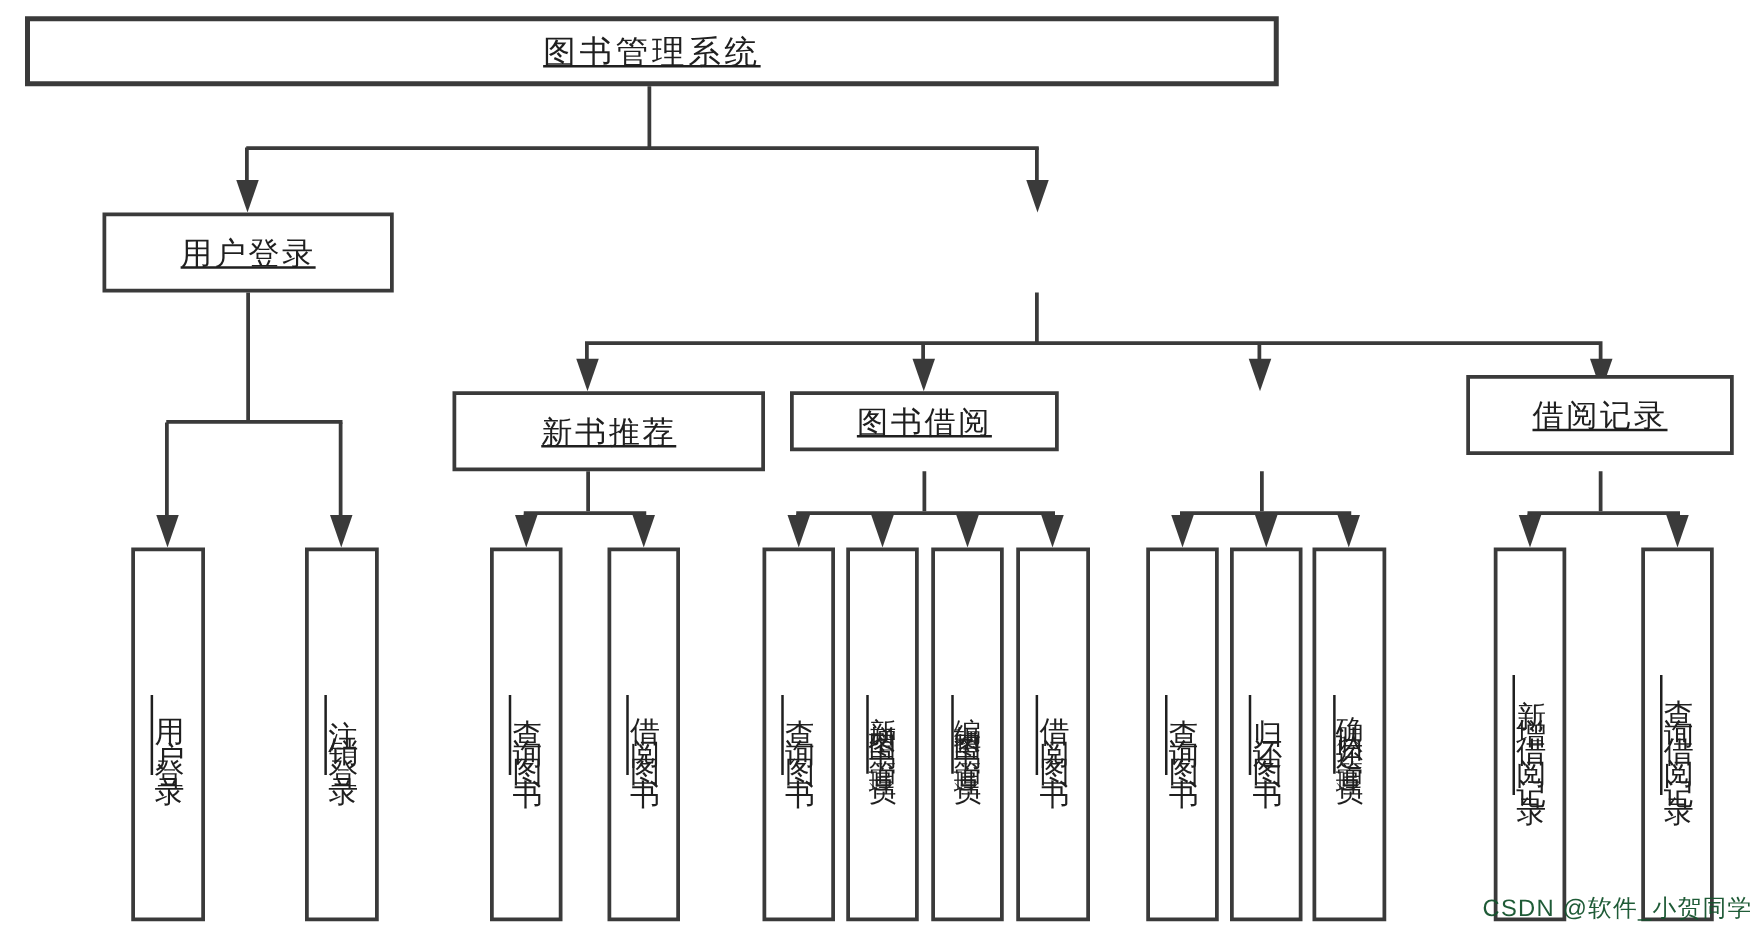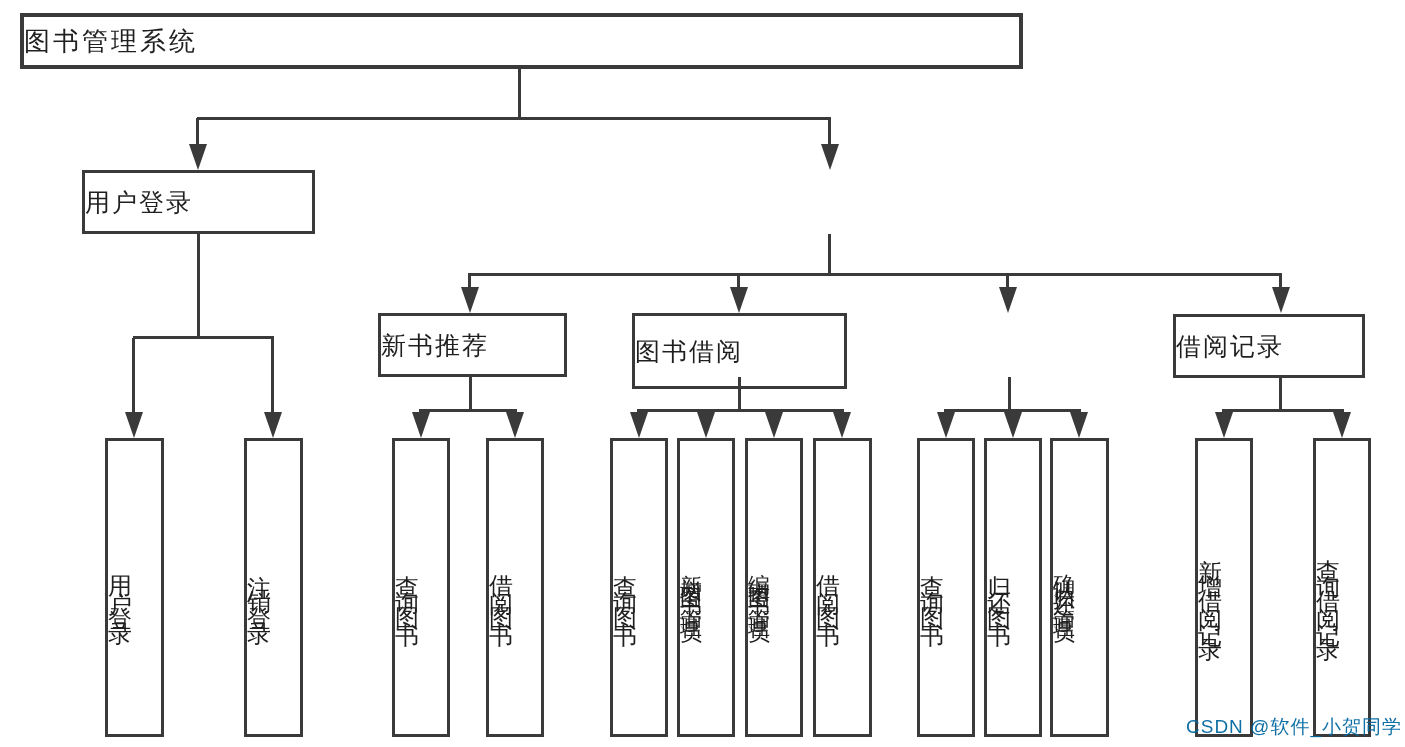--- a/index.html
+++ b/index.html
@@ -5,21 +5,21 @@
   :root{
     --line:#3a3a3a;
     --ink:#1f1f1f;
   }
   html,body{margin:0;padding:0;background:#ffffff;}
   body{font-family:"Liberation Sans", sans-serif;color:var(--ink);}
   .stage{position:relative;width:1405px;height:747px;background:#ffffff;overflow:hidden;}
 
   
   .box{position:absolute;box-sizing:border-box;border:3px solid var(--line);background:#ffffff;
-       display:flex;align-items:center;}
+       display:flex;align-items:center;justify-content:center;text-decoration:underline;}
   .box.root{border-width:4px;}
   .hlabel{font-size:25px;letter-spacing:2px;color:var(--ink);white-space:nowrap;}
   .root .hlabel{font-size:26px;letter-spacing:3px;}
 
   
   .vlabel{writing-mode:vertical-rl;text-orientation:mixed;font-size:24px;letter-spacing:16px;
           color:var(--ink);line-height:1;}
   .vlabel.long{font-size:22px;letter-spacing:7px;}
 
   
@@ -28,21 +28,21 @@
   .line.v{width:3px;}
 
   
   .arrow{position:absolute;width:18px;}
   .arrow .stem{position:absolute;left:7px;top:0;bottom:22px;width:3px;background:var(--line);}
   .arrow .head{position:absolute;left:0;bottom:0;width:0;height:0;
                border-left:9px solid transparent;border-right:9px solid transparent;
                border-top:26px solid var(--line);}
 
   .watermark{position:absolute;left:1186px;top:714px;font-size:19px;letter-spacing:1px;
-             color:#0369a1;opacity:.95;white-space:nowrap;z-index:5;}
+             color:#14532d;opacity:.95;white-space:nowrap;z-index:5;}
 </style>
 </head>
 <body>
 
 <div class="stage">
 
   <div class="box root" style="left:20px;top:13px;width:1003px;height:56px">
     <span class="hlabel">图书管理系统</span>
   </div>
 
@@ -84,27 +84,27 @@
     </div>
   <div class="arrow" style="left:999px;top:276px;height:37px">
       <i class="stem"></i>
       <i class="head"></i>
     </div>
   <div class="arrow" style="left:1272px;top:276px;height:37px">
       <i class="stem"></i>
       <i class="head"></i>
     </div>
 
-  <div class="box" style="left:378px;top:313px;width:189px;height:64px">
+  <div class="box" style="left:362px;top:313px;width:250px;height:64px">
     <span class="hlabel">新书推荐</span>
   </div>
-  <div class="box" style="left:632px;top:313px;width:215px;height:76px">
+  <div class="box" style="left:632px;top:313px;width:215px;height:48px">
     <span class="hlabel">图书借阅</span>
   </div>
-  <div class="box" style="left:1173px;top:314px;width:192px;height:64px">
+  <div class="box" style="left:1173px;top:300px;width:214px;height:64px">
     <span class="hlabel">借阅记录</span>
   </div>
 
   <div class="line v" style="left:469px;top:377px;height:32px"></div>
   <div class="line h" style="left:419px;top:409px;width:98px"></div>
   <div class="arrow" style="left:412px;top:411px;height:27px">
       <i class="stem"></i>
       <i class="head"></i>
     </div>
   <div class="arrow" style="left:506px;top:411px;height:27px">

